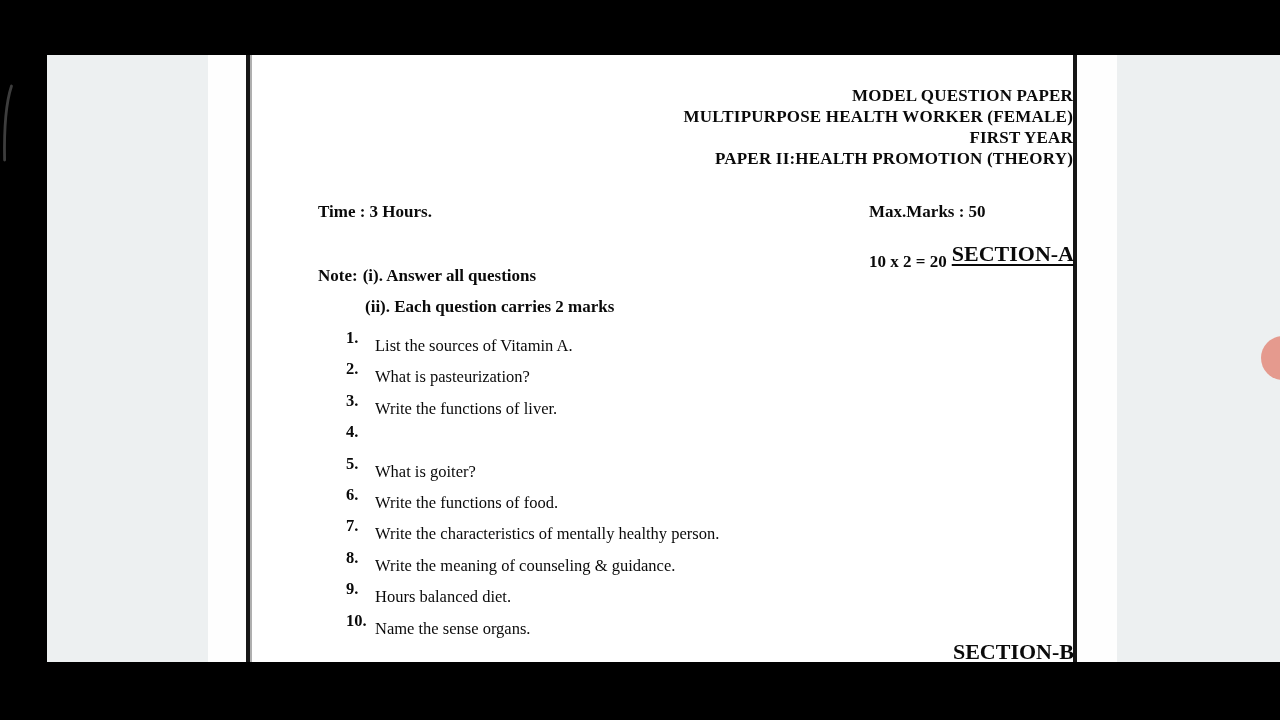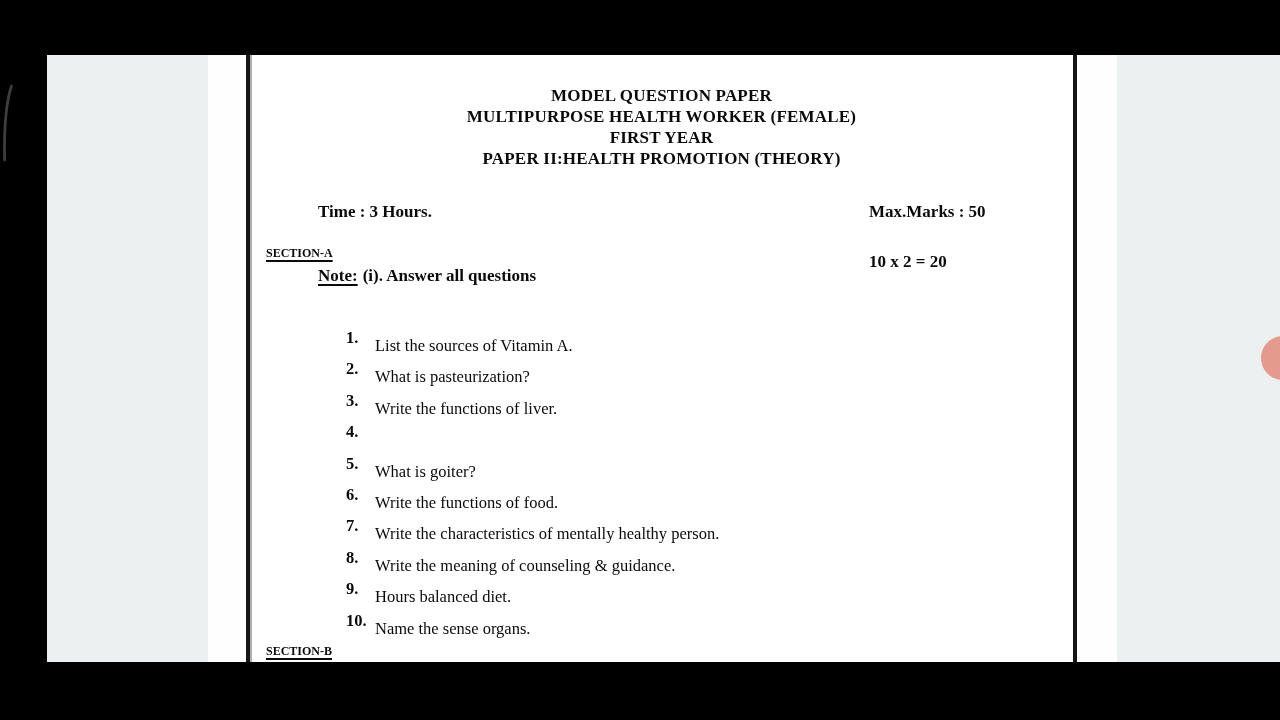--- a/index.html
+++ b/index.html
@@ -26,39 +26,39 @@
   .white-strip.right { left: 1077px; width: 40px; }
 
   .page {
     position: absolute; top: 0; left: 246px; width: 831px; height: 607px;
     background: #ffffff;
     border-left: 4px solid #161616;
     border-right: 4px solid #161616;
     box-shadow: inset 2px 0 0 rgba(110,110,110,0.55), 2px 0 0 rgba(110,110,110,0.5);
   }
 
-  .title-block { position: absolute; top: 30px; left: 0; width: 100%; text-align: center; }
+  .title-block { position: absolute; top: 30px; left: 0; width: 100%; text-align: right; }
   .title-line { font-size: 17px; line-height: 21px; font-weight: bold; letter-spacing: 0.2px; }
 
   .abs { position: absolute; }
   .bold17 { font-size: 17px; line-height: 21px; font-weight: bold; }
 
   .time-label { top: 146px; left: 68px; }
   .max-marks  { top: 146px; left: 619px; }
 
   .section-heading {
-    left: 16px; width: 100%; text-align: left;
-    font-size: 12px; line-height: 21px; font-weight: bold;
+    left: 1px; width: 100%; text-align: right;
+    font-size: 22px; line-height: 21px; font-weight: bold;
     text-decoration: underline; text-decoration-thickness: 2px; text-underline-offset: 3px;
   }
   .section-a { top: 188px; }
   .section-b { top: 586px; }
 
   .note-row { top: 210px; left: 68px; }
-  .note-label { text-decoration: underline; text-decoration-thickness: 2px; text-underline-offset: 3px; }
+  .note-label { text-decoration-thickness: 2px; text-underline-offset: 3px; }
   .note-rest { margin-left: 5px; }
   .marks-scheme { top: 196px; left: 619px; }
   .note-ii { top: 241px; left: 115px; }
 
   .questions { position: absolute; top: 272px; left: 96px; right: 10px; }
   .q-row { position: relative; height: 31.4px; font-size: 16.5px; line-height: 21px; }
   .q-num { position: absolute; left: 0; top: 0; font-weight: bold; }
   .q-text { position: absolute; left: 29px; top: 8px; font-weight: normal; }
 
   .pointer-dot {
@@ -93,20 +93,21 @@
 
       <div class="abs bold17 time-label">Time : 3 Hours.</div>
       <div class="abs bold17 max-marks">Max.Marks : 50</div>
 
       <div class="abs section-heading section-a">SECTION-A</div>
 
       <div class="abs bold17 note-row">
         <span class="note-label">Note:</span><span class="note-rest">(i). Answer all questions</span>
       </div>
       <div class="abs bold17 marks-scheme">10 x 2 = 20</div>
+      <div class="abs bold17 note-ii">(ii). Each question carries 2 marks</div>
 
       <div class="questions">
         <div class="q-row">
           <span class="q-num">1.</span>
           <span class="q-text">List the sources of Vitamin A.</span>
         </div>
         <div class="q-row">
           <span class="q-num">2.</span>
           <span class="q-text">What is pasteurization?</span>
         </div>

